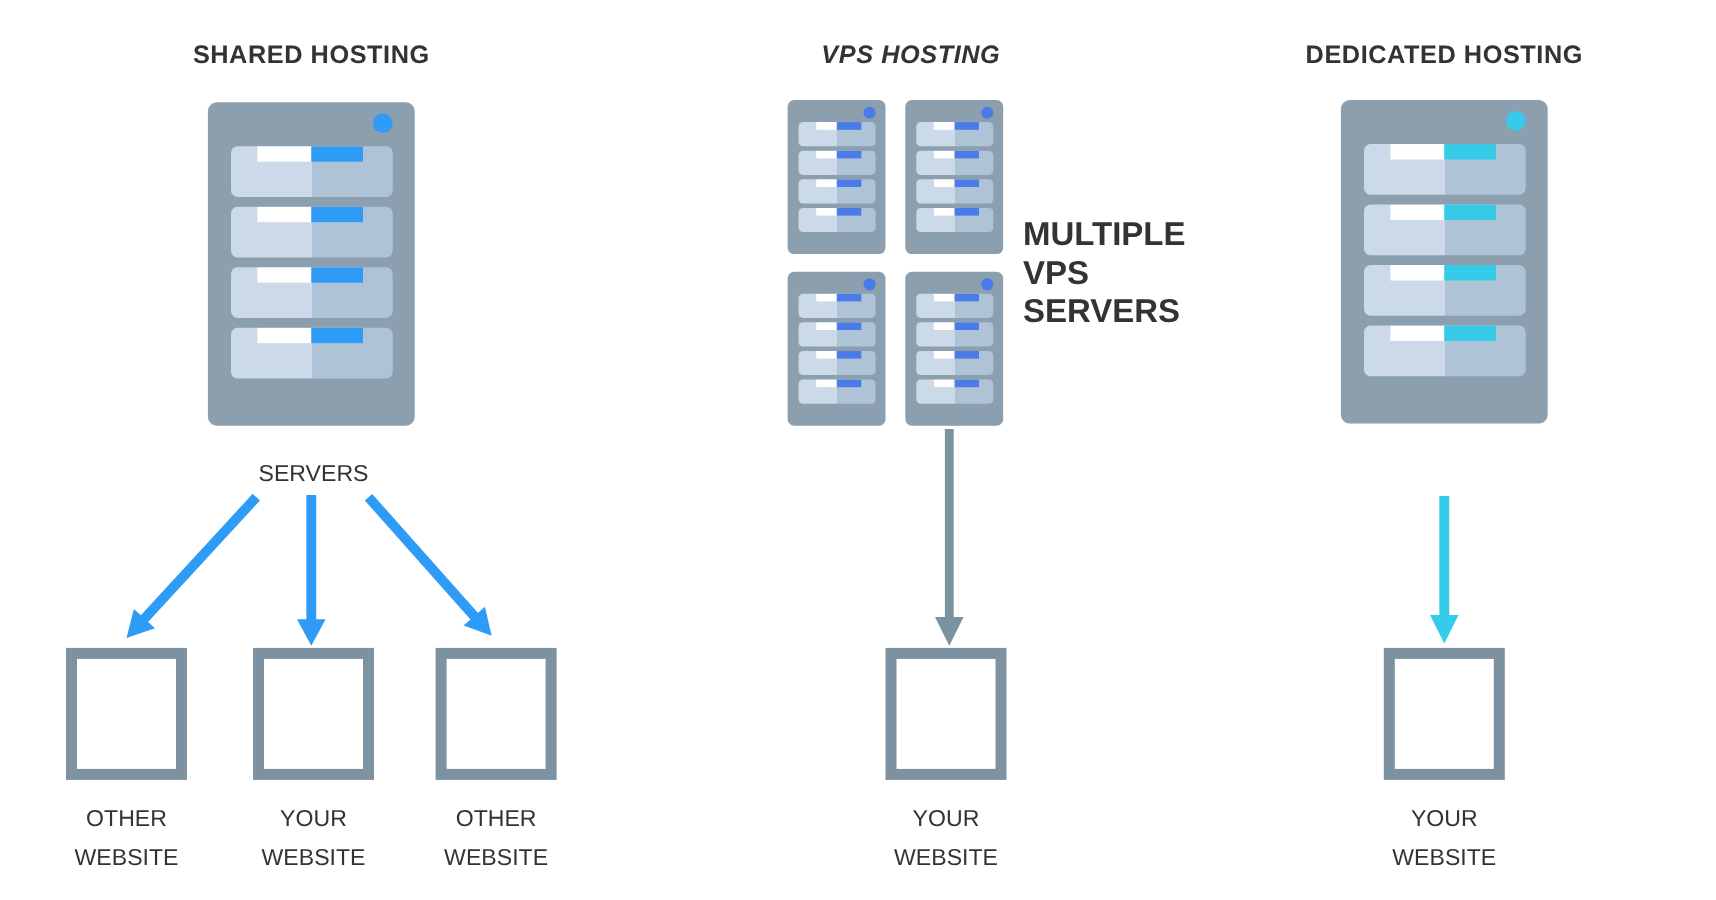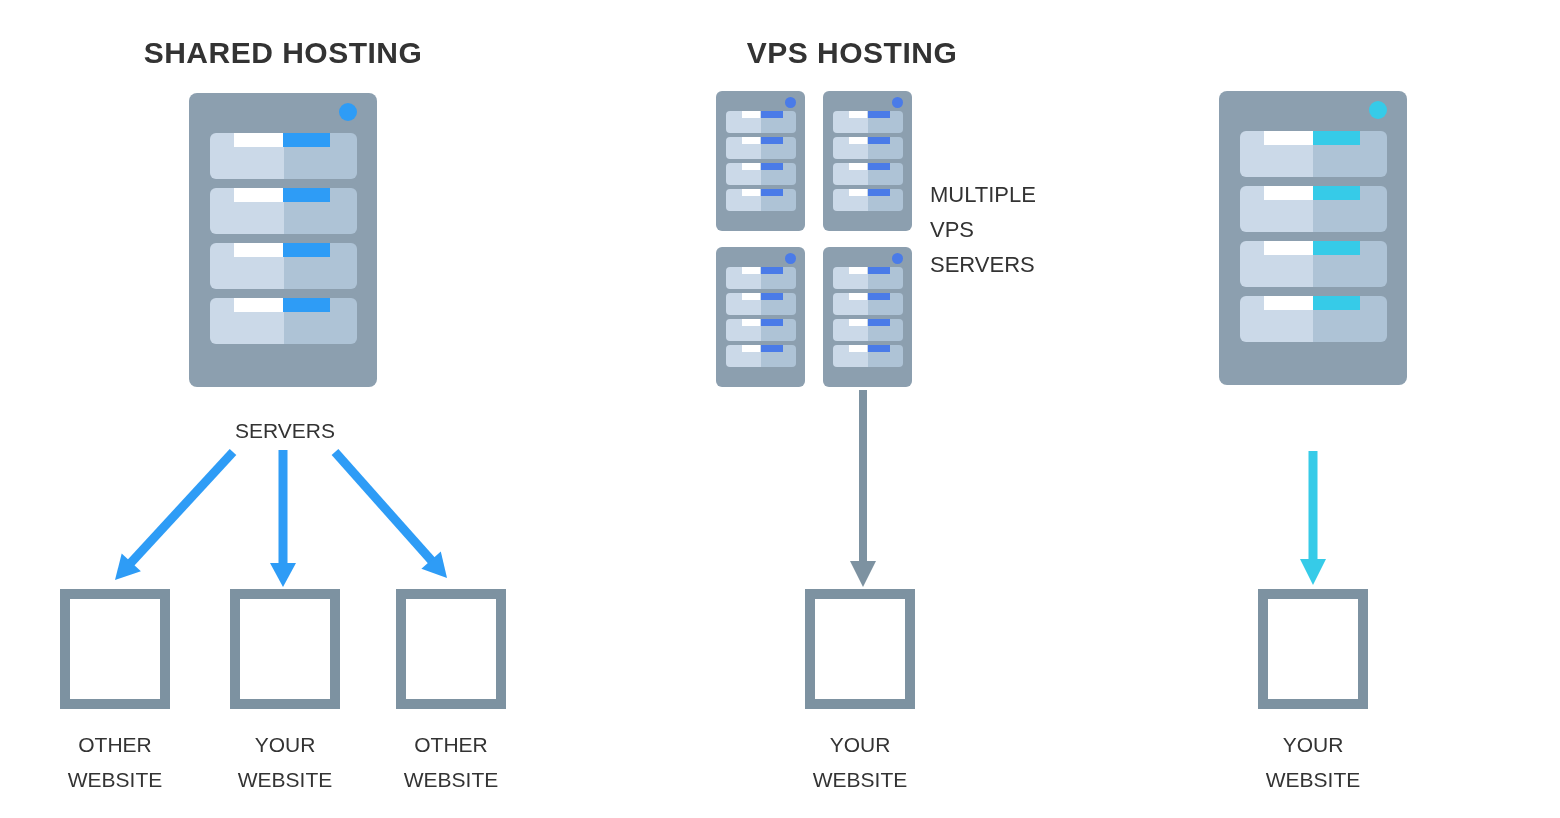--- a/index.html
+++ b/index.html
@@ -15,21 +15,21 @@
   .col { position: absolute; inset: 0; }
   .col-shared    { --accent: var(--accent_shared); }
   .col-vps       { --accent: var(--accent_vps); }
   .col-dedicated { --accent: var(--accent_dedicated); }
 
   .title {
     position: absolute;
     width: 320px;
     text-align: center;
     top: 36px;
-    font-size: 30px;
+    font-size: 23px;
     font-weight: bold;
     letter-spacing: 0.5px;
     color: var(--text);
   }
   .caption {
     position: absolute;
     width: 220px;
     text-align: center;
     top: 419px;
     font-size: 21px;
@@ -40,24 +40,25 @@
     width: 180px;
     top: 727px;
     text-align: center;
     font-size: 21px;
     line-height: 35px;
     color: var(--text);
   }
   .annotation {
     position: absolute;
     left: 930px;
-    top: 177px;
-    font-size: 22px;
+    top: 196px;
+    font-size: 30px;
     line-height: 35px;
     color: var(--text);
+    font-weight: bold;
   }
 
   
   .server {
     position: absolute;
     background: var(--server_body);
     border-radius: 8px;
   }
   .server .led {
     position: absolute;
@@ -144,21 +145,21 @@
       <div>YOUR</div>
       <div>WEBSITE</div>
     </div>
     <div class="site-label" style="left:361px;">
       <div>OTHER</div>
       <div>WEBSITE</div>
     </div>
   </div>
 
   <div class="col col-vps">
-    <div class="title" style="left:692px;">VPS HOSTING</div>
+    <div class="title" style="left:668px;font-style:italic;">VPS HOSTING</div>
 
     <div class="server server-small" style="left:716px; top:91px;">
       <div class="led"></div>
       <div class="slot" style="top:20px;">
         <div class="bar bar-white"></div>
         <div class="bar bar-accent"></div>
       </div>
       <div class="slot" style="top:46px;">
         <div class="bar bar-white"></div>
         <div class="bar bar-accent"></div>
@@ -240,20 +241,21 @@
     </div>
 
     <div class="site-box" style="left:805px;"></div>
     <div class="site-label" style="left:770px;">
       <div>YOUR</div>
       <div>WEBSITE</div>
     </div>
   </div>
 
   <div class="col col-dedicated">
+    <div class="title" style="left:1153px;">DEDICATED HOSTING</div>
 
     <div class="server server-big" style="left:1219px; top:91px;">
       <div class="led"></div>
       <div class="slot" style="top:40px;">
         <div class="bar bar-white"></div>
         <div class="bar bar-accent"></div>
       </div>
       <div class="slot" style="top:95px;">
         <div class="bar bar-white"></div>
         <div class="bar bar-accent"></div>

